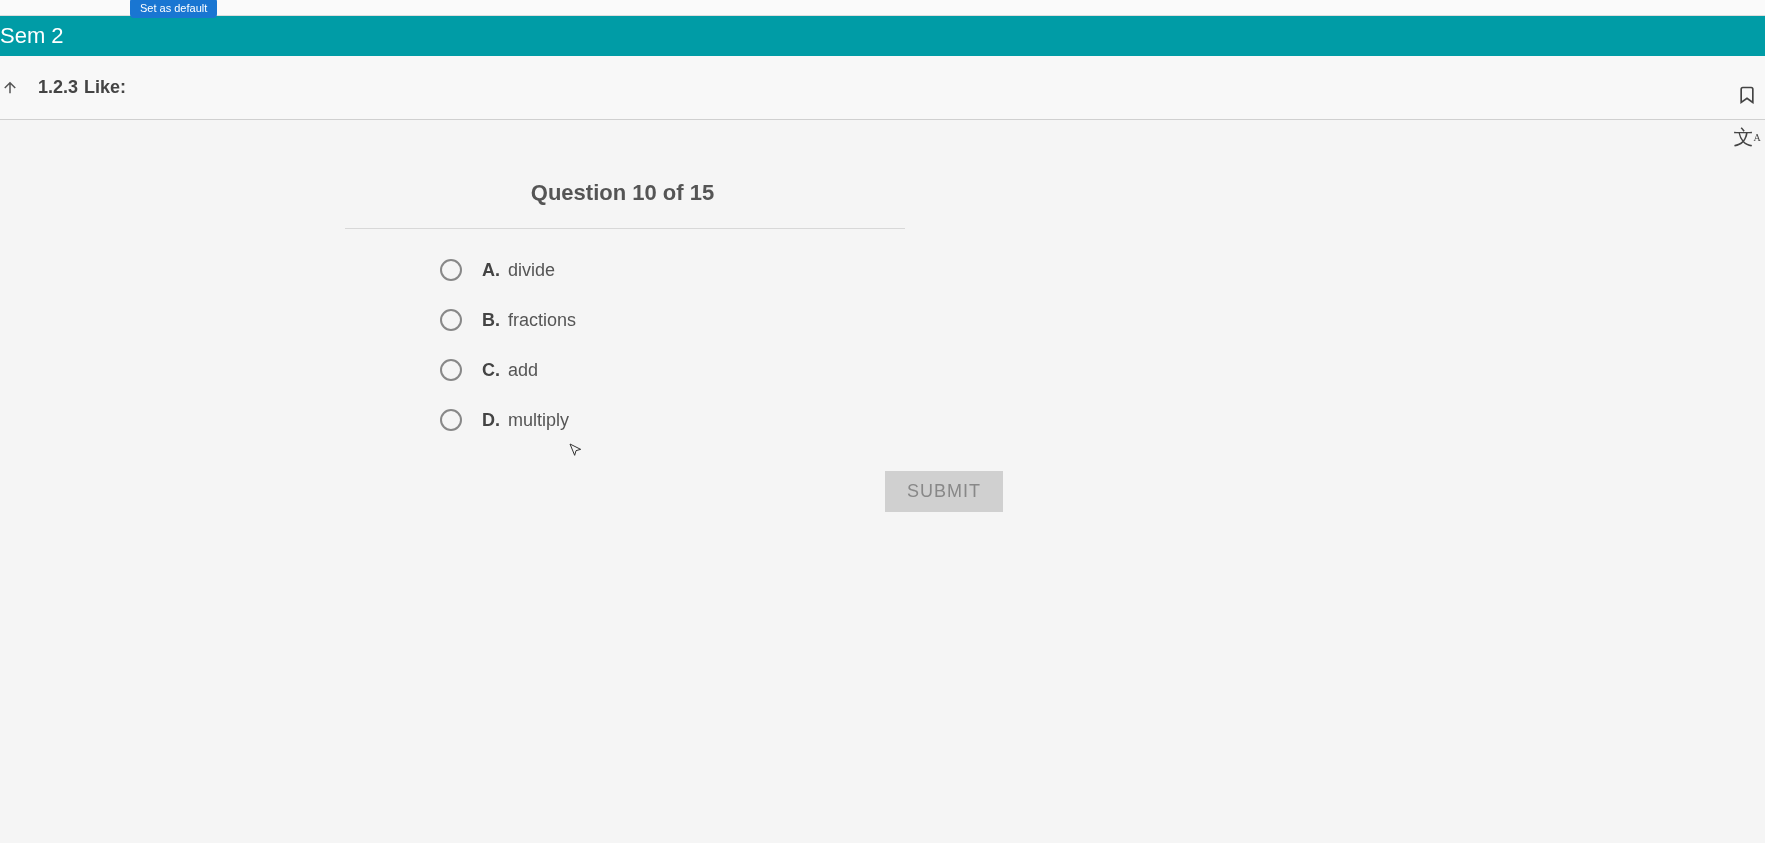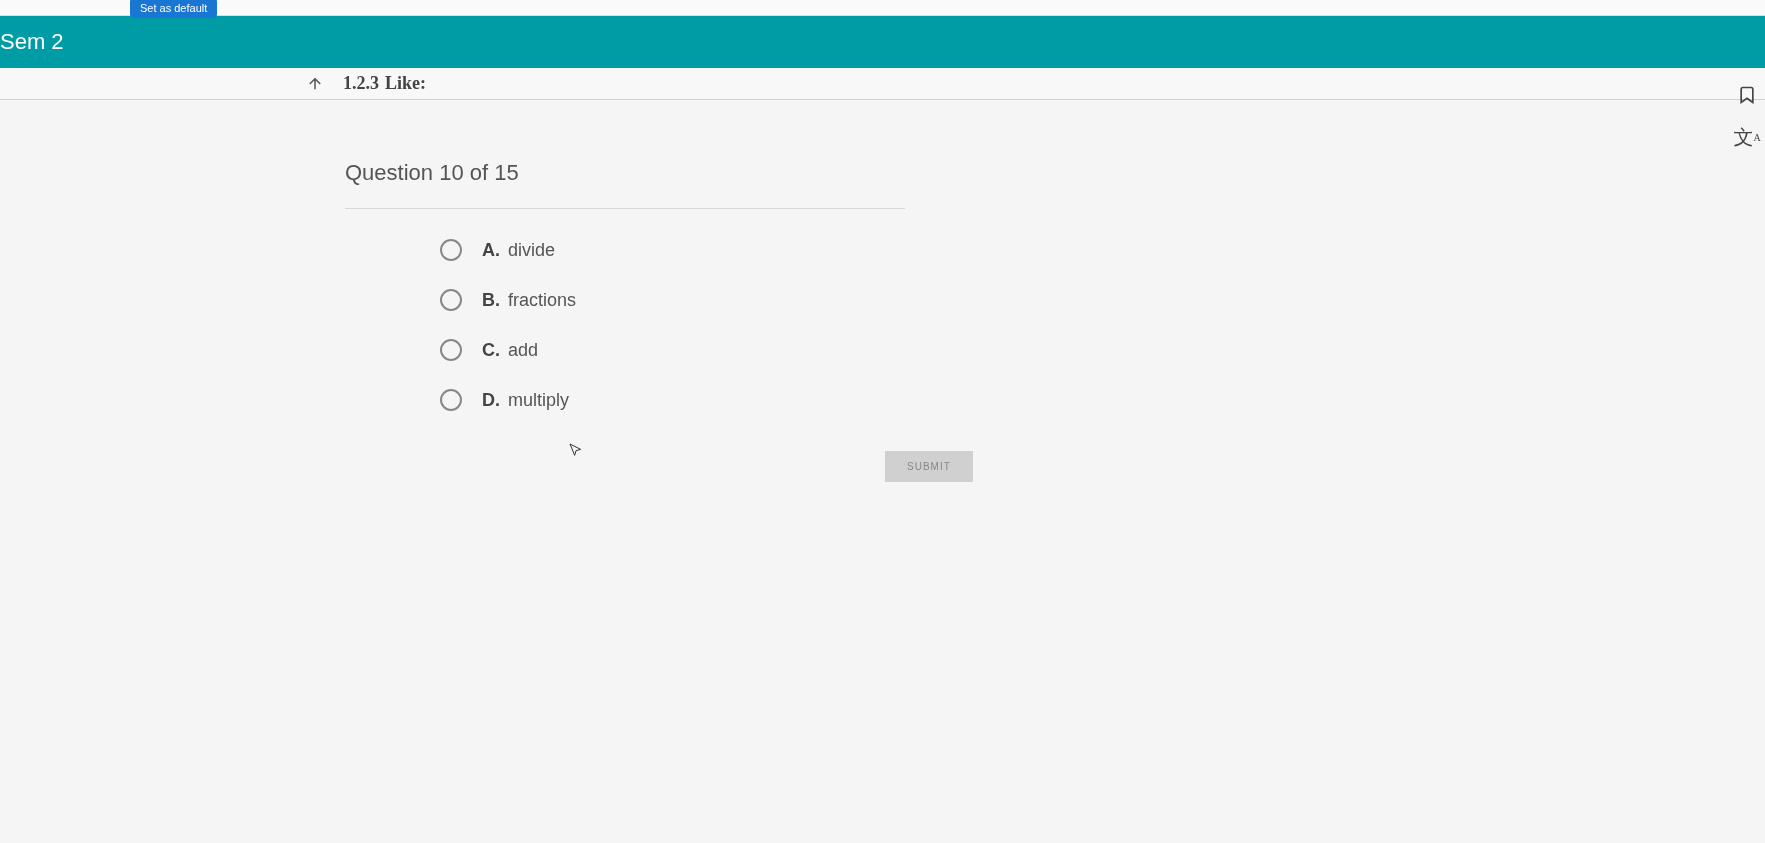--- a/index.html
+++ b/index.html
@@ -28,40 +28,38 @@
       color: white;
       font-size: 11px;
       padding: 4px 10px;
       border-radius: 4px;
       border: none;
       margin-left: 120px;
     }
     .sem-bar {
       background: #009ca6;
       color: white;
-      height: 52px;
+      height: 40px;
       display: flex;
       align-items: center;
       padding-left: 0;
       font-size: 22px;
       font-weight: 500;
     }
     .sem-bar span {
       margin-left: 0;
     }
     .breadcrumb-bar {
       background: #f8f8f8;
       border-bottom: 1px solid #d0d0d0;
-      height: 32px;
-      display: flex;
-      align-items: center;
-      padding-left: 305px;
-      font-size: 18px;
-      color: #555;
-      font-family: Liberation Serif, serif;
+      height: 64px;
+      display: flex;
+      align-items: center;
+      font-size: 18px;
+      color: #555;
     }
     .back-icon {
       margin-right: 18px;
       width: 20px;
       height: 20px;
       display: flex;
       align-items: center;
       justify-content: center;
       color: #555;
       cursor: pointer;
@@ -99,23 +97,24 @@
       color: #444;
       cursor: pointer;
       font-size: 20px;
     }
     .content {
       padding: 60px 0 0 345px;
       max-width: 900px;
     }
     .question-header {
       font-size: 22px;
-      font-weight: normal;
+      font-weight: bold;
       color: #555;
       margin-bottom: 22px;
+      text-align: center;
     }
     .question-text {
       font-size: 20px;
       color: #666;
       line-height: 1.5;
       margin-bottom: 12px;
     }
     .blank {
       display: inline-block;
       border-bottom: 1px solid #888;
@@ -159,21 +158,21 @@
     }
     .submit-area {
       margin-top: 40px;
       padding-left: 540px;
     }
     .submit-btn {
       background: #d0d0d0;
       color: #888;
       border: none;
       padding: 10px 22px;
-      font-size: 10px;
+      font-size: 18px;
       font-weight: 500;
       letter-spacing: 1px;
       cursor: pointer;
     }
     .cursor-arrow {
       position: absolute;
       left: 568px;
       top: 442px;
       font-size: 16px;
       color: #333;

